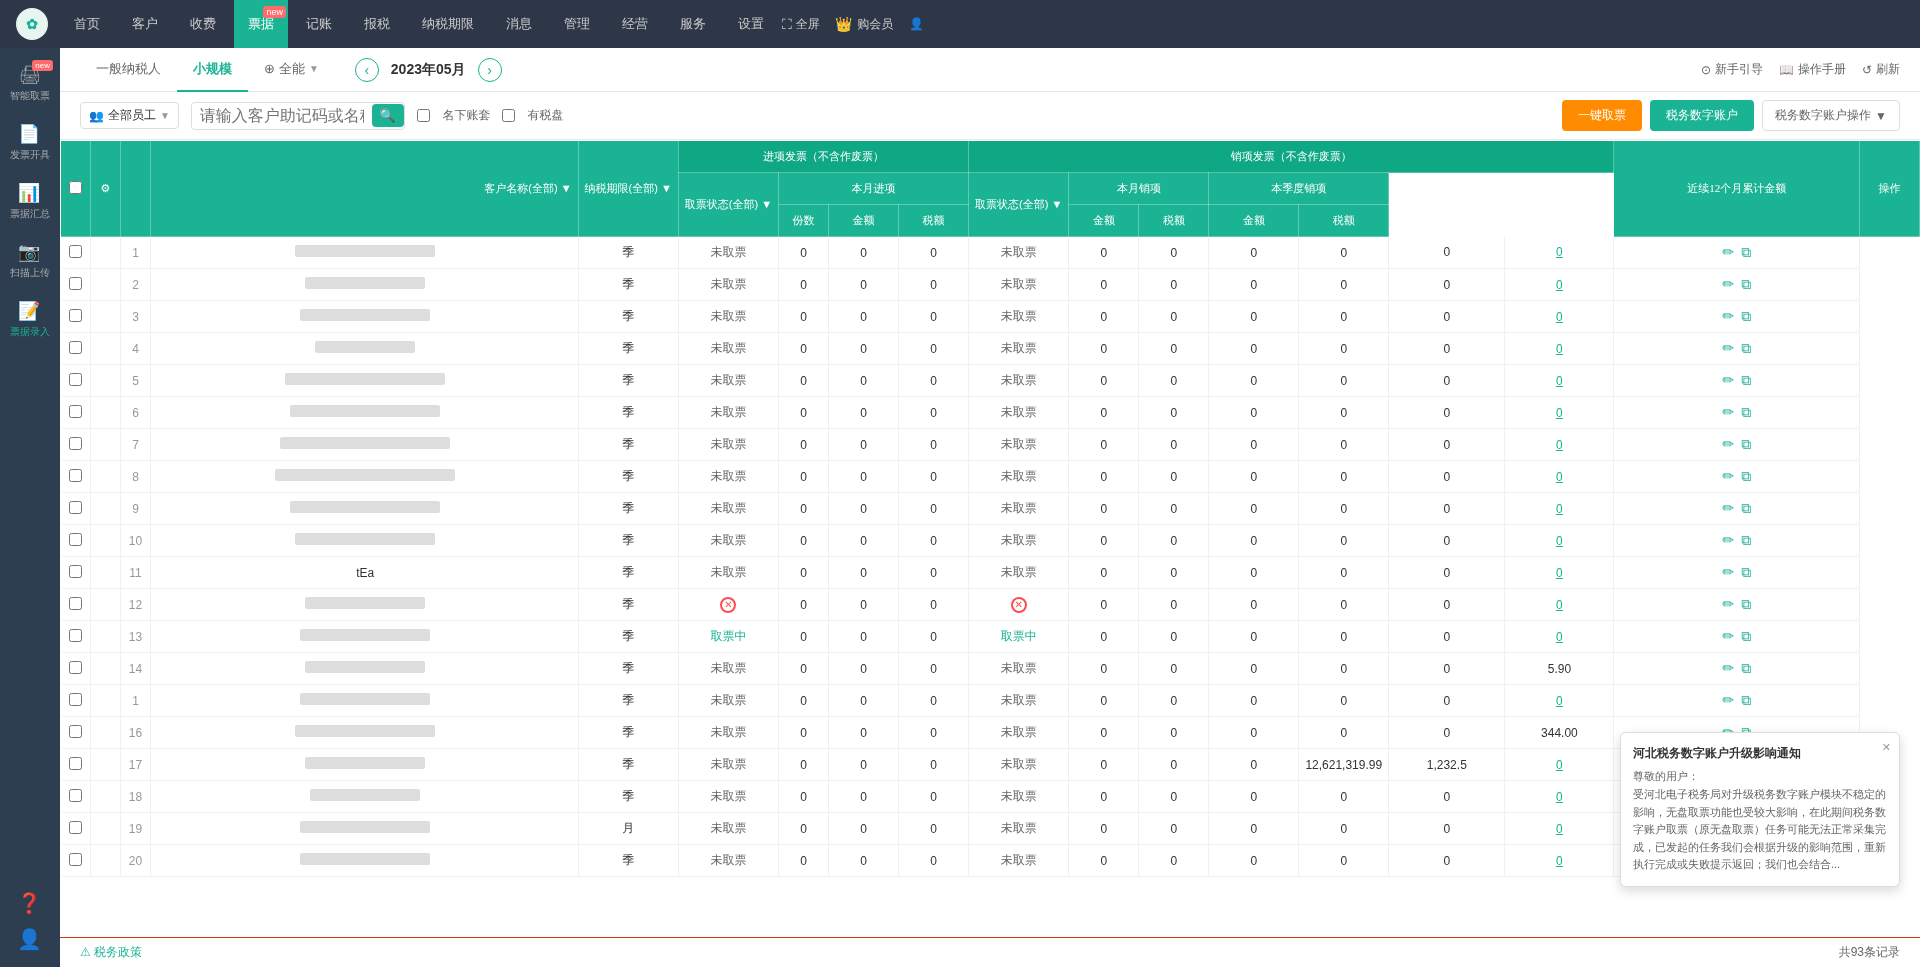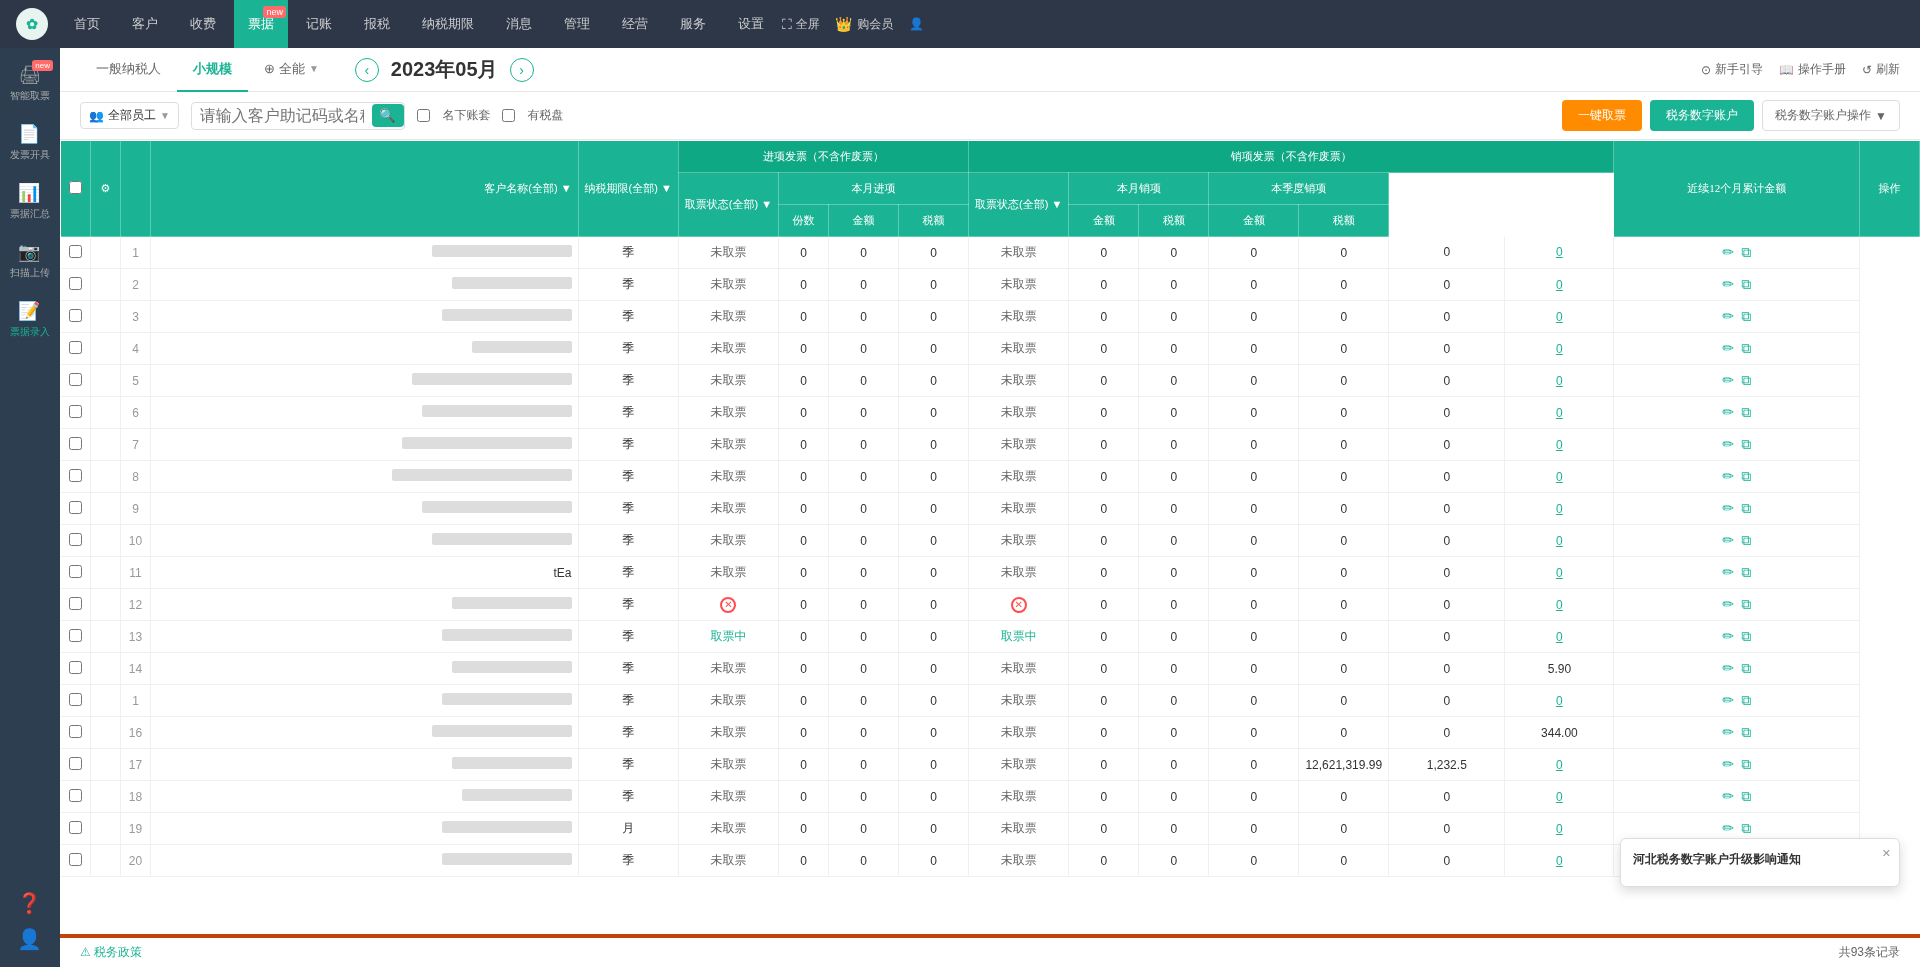--- a/index.html
+++ b/index.html
@@ -28,51 +28,51 @@
     .sub-tabs { background: #fff; border-bottom: 1px solid #e8e8e8; padding: 0 20px; display: flex; align-items: center; height: 44px; gap: 0; }
     .sub-tab { padding: 0 16px; height: 44px; display: flex; align-items: center; cursor: pointer; color: #666; border-bottom: 2px solid transparent; font-size: 13px; }
     .sub-tab.active { color: #1ab394; border-bottom: 2px solid #1ab394; font-weight: bold; }
     .btn-orange { background: #ff8c00; color: white; border: none; padding: 6px 16px; border-radius: 4px; cursor: pointer; font-size: 12px; }
     .btn-teal { background: #1ab394; color: white; border: none; padding: 6px 16px; border-radius: 4px; cursor: pointer; font-size: 12px; }
     .btn-outline { background: #fff; color: #666; border: 1px solid #ddd; padding: 6px 12px; border-radius: 4px; cursor: pointer; font-size: 12px; display: flex; align-items: center; gap: 4px; }
 
     
     .month-nav { display: flex; align-items: center; gap: 12px; }
     .month-nav-btn { width: 24px; height: 24px; border-radius: 50%; background: #fff; border: 1px solid #1ab394; color: #1ab394; cursor: pointer; display: flex; align-items: center; justify-content: center; font-size: 14px; }
-    .month-label { font-size: 20px; font-weight: bold; color: #333; }
+    .month-label { font-size: 14px; font-weight: bold; color: #333; }
 
     
     .filters-row { background: #fff; padding: 8px 20px; display: flex; align-items: center; gap: 12px; border-bottom: 1px solid #e8e8e8; }
     .filter-select { border: 1px solid #ddd; border-radius: 4px; padding: 4px 8px; font-size: 12px; display: flex; align-items: center; gap: 4px; cursor: pointer; background: #fff; }
     .filter-select .arrow { color: #999; font-size: 10px; }
     .search-input { border: 1px solid #ddd; border-radius: 4px; padding: 4px 8px; font-size: 16px; width: 180px; }
     .search-btn { background: #1ab394; color: white; border: none; padding: 4px 8px; border-radius: 4px; cursor: pointer; }
     .checkbox-label { display: flex; align-items: center; gap: 12px; font-size: 12px; color: #666; cursor: pointer; }
 
     
     .table-area { flex: 1; overflow: auto; background: #fff; margin: 0; }
     table { width: 100%; border-collapse: collapse; font-size: 12px; }
     thead tr { background: #1ab394; color: white; }
     thead th { padding: 8px 6px; text-align: center; border: 1px solid rgba(255,255,255,0.3); font-weight: normal; font-size: 11px; white-space: nowrap; }
     thead th.th-main { background: #0fa885; }
     tbody tr { background: #fff; }
     tbody td { padding: 7px 6px; text-align: center; border-bottom: 1px solid #f0f0f0; border-right: 1px solid #f0f0f0; font-size: 12px; color: #333; }
-    tbody td.name-cell { text-align: right; padding-left: 8px; }
+    tbody td.name-cell { text-align: center; padding-left: 8px; }
     .status-notfetched { color: #666; }
     .action-icon { color: #1ab394; cursor: pointer; margin: 0 2px; font-size: 14px; }
     .row-num { color: #999; }
 
     
     .notification-popup { position: fixed; right: 20px; bottom: 80px; width: 280px; background: white; border: 1px solid #ddd; border-radius: 6px; padding: 12px; box-shadow: 0 4px 12px rgba(0,0,0,0.15); font-size: 11px; z-index: 100; }
     .notification-popup .title { font-size: 12px; font-weight: bold; margin-bottom: 6px; color: #333; }
     .notification-popup .close-btn { position: absolute; top: 8px; right: 8px; cursor: pointer; color: #999; }
     .notification-popup p { color: #666; line-height: 1.6; font-size: 11px; }
 
     
-    .footer-bar { background: #fff; border-top: 4px solid #c2410c; padding: 6px 20px; display: flex; align-items: flex-end; gap: 16px; }
+    .footer-bar { background: #fff; border-top: 1px solid #c2410c; padding: 6px 20px; display: flex; align-items: flex-end; gap: 16px; }
 
     .record-count { font-size: 12px; color: #666; margin-left: auto; }
 
     .teal-highlight { color: #1ab394; }
 
     .nav-top-right { display: flex; align-items: center; gap: 16px; color: #ccc; font-size: 12px; }
     .nav-top-right span { cursor: pointer; display: flex; align-items: center; gap: 4px; }
 
     .sub-tabs-right { margin-left: auto; display: flex; align-items: center; gap: 16px; font-size: 12px; color: #666; }
     .sub-tabs-right span { cursor: pointer; display: flex; align-items: center; gap: 4px; }
@@ -744,13 +744,17 @@
         <span>税务政策</span>
       </span>
       <span class="record-count">共93条记录</span>
     </div>
   </div>
 </div>
 
 <div class="notification-popup">
   <div class="title">河北税务数字账户升级影响通知</div>
   <span class="close-btn">✕</span>
+  <p style="color:#666;font-size:11px;line-height:1.6;">
+    尊敬的用户：<br>
+    受河北电子税务局对升级税务数字账户模块不稳定的影响，无盘取票功能也受较大影响，在此期间税务数字账户取票（原无盘取票）任务可能无法正常采集完成，已发起的任务我们会根据升级的影响范围，重新执行完成或失败提示返回；我们也会结合...
+  </p>
 </div>
 
 </body></html>

